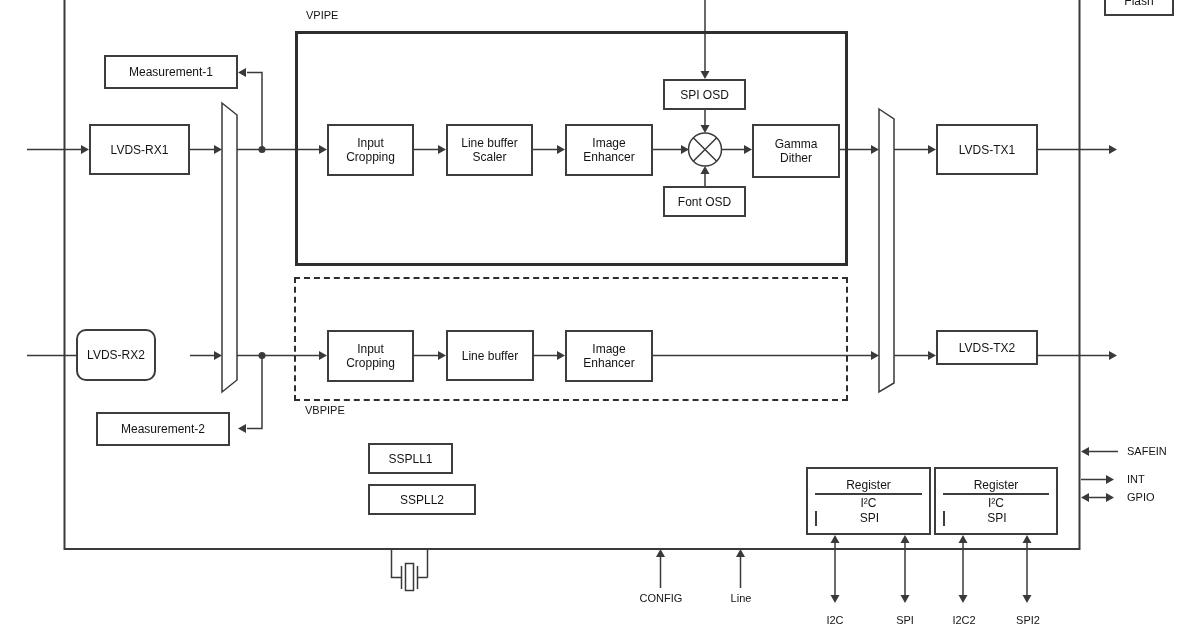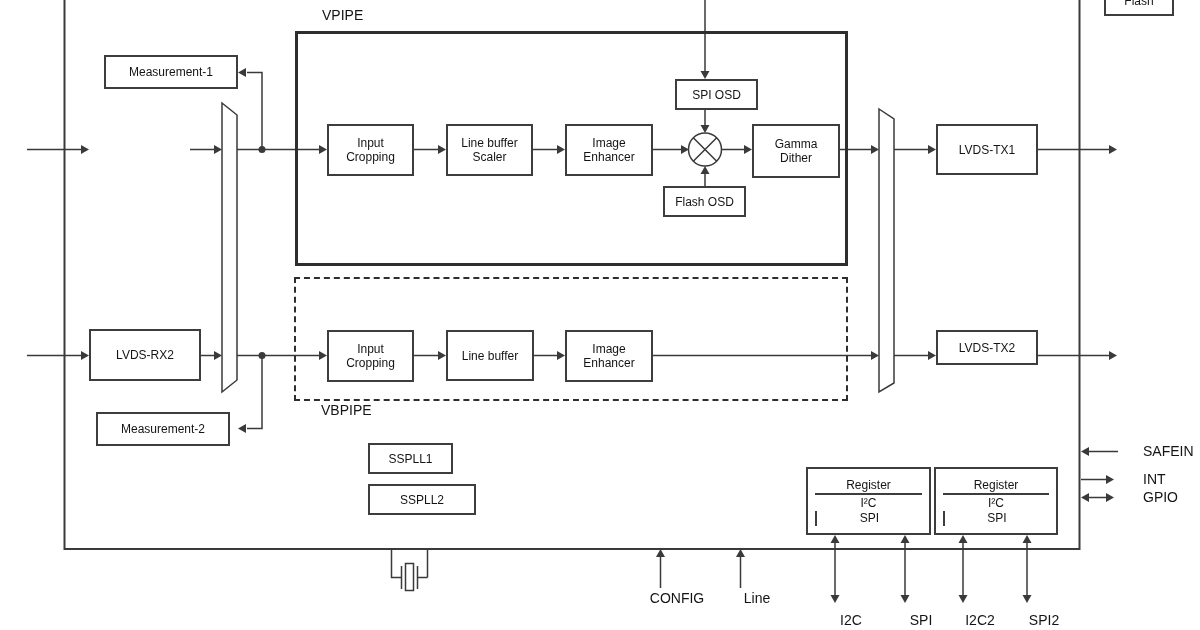--- a/index.html
+++ b/index.html
@@ -12,21 +12,21 @@
     position:absolute;box-sizing:border-box;border:2px solid #3d3d3d;background:#fff;
     display:flex;align-items:center;justify-content:center;text-align:center;
     font-size:12px;line-height:14px;white-space:pre-line;
   }
   .frame-solid{
     position:absolute;box-sizing:border-box;border:3px solid #2e2e2e;background:transparent;
   }
   .frame-dashed{
     position:absolute;box-sizing:border-box;border:2px dashed #2e2e2e;background:transparent;
   }
-  .lbl{position:absolute;font-size:14px;line-height:14px;color:#141414;margin-left:16px;}
+  .lbl{position:absolute;font-size:11px;line-height:14px;color:#141414;}
   .ctr{text-align:center;}
   .reg{padding:7px;display:flex;flex-direction:column;align-items:stretch;justify-content:flex-start;}
   .reg-title{flex:1;display:flex;align-items:center;justify-content:center;border-bottom:2px solid #3d3d3d;}
   .reg-row{display:flex;height:31px;flex-direction:column;}
   .reg-cell{flex:1;display:flex;align-items:center;justify-content:center;}
   .reg-cell.second{border-left:2px solid #3d3d3d;}
 </style>
 </head>
 <body>
 
@@ -94,31 +94,32 @@
     </g>
   </svg>
 
   <div class="frame-solid" style="left:295px;top:31px;width:553px;height:235px;"></div>
   <div class="lbl" style="left:306px;top:8px;">VPIPE</div>
 
   <div class="frame-dashed" style="left:294px;top:277px;width:554px;height:124px;"></div>
   <div class="lbl" style="left:305px;top:403px;">VBPIPE</div>
 
   <div class="b" style="left:104px;top:55px;width:134px;height:34px;">Measurement-1</div>
-  <div class="b" style="left:89px;top:329px;width:112px;height:52px;">LVDS-RX2</div>
+  <div class="b" style="left:89px;top:124px;width:101px;height:51px;">LVDS-RX1</div>
+  <div class="b" style="left:76px;top:329px;width:80px;height:52px;border-radius:10px;">LVDS-RX2</div>
   <div class="b" style="left:96px;top:412px;width:134px;height:34px;">Measurement-2</div>
 
   <div class="b" style="left:327px;top:124px;width:87px;height:52px;">Input
 Cropping</div>
   <div class="b" style="left:446px;top:124px;width:87px;height:52px;">Line buffer
 Scaler</div>
   <div class="b" style="left:565px;top:124px;width:88px;height:52px;">Image
 Enhancer</div>
-  <div class="b" style="left:663px;top:79px;width:83px;height:31px;margin-left:12px;">SPI OSD</div>
-  <div class="b" style="left:663px;top:186px;width:83px;height:31px;">Flash OSD</div>
+  <div class="b" style="left:663px;top:79px;width:83px;height:31px;">SPI OSD</div>
+  <div class="b" style="left:663px;top:186px;width:83px;height:31px;">Font OSD</div>
   <div class="b" style="left:752px;top:124px;width:88px;height:54px;">Gamma
 Dither</div>
 
   <div class="b" style="left:327px;top:330px;width:87px;height:52px;">Input
 Cropping</div>
   <div class="b" style="left:446px;top:330px;width:88px;height:51px;">Line buffer</div>
   <div class="b" style="left:565px;top:330px;width:88px;height:52px;">Image
 Enhancer</div>
 
   <div class="b" style="left:936px;top:124px;width:102px;height:51px;">LVDS-TX1</div>

